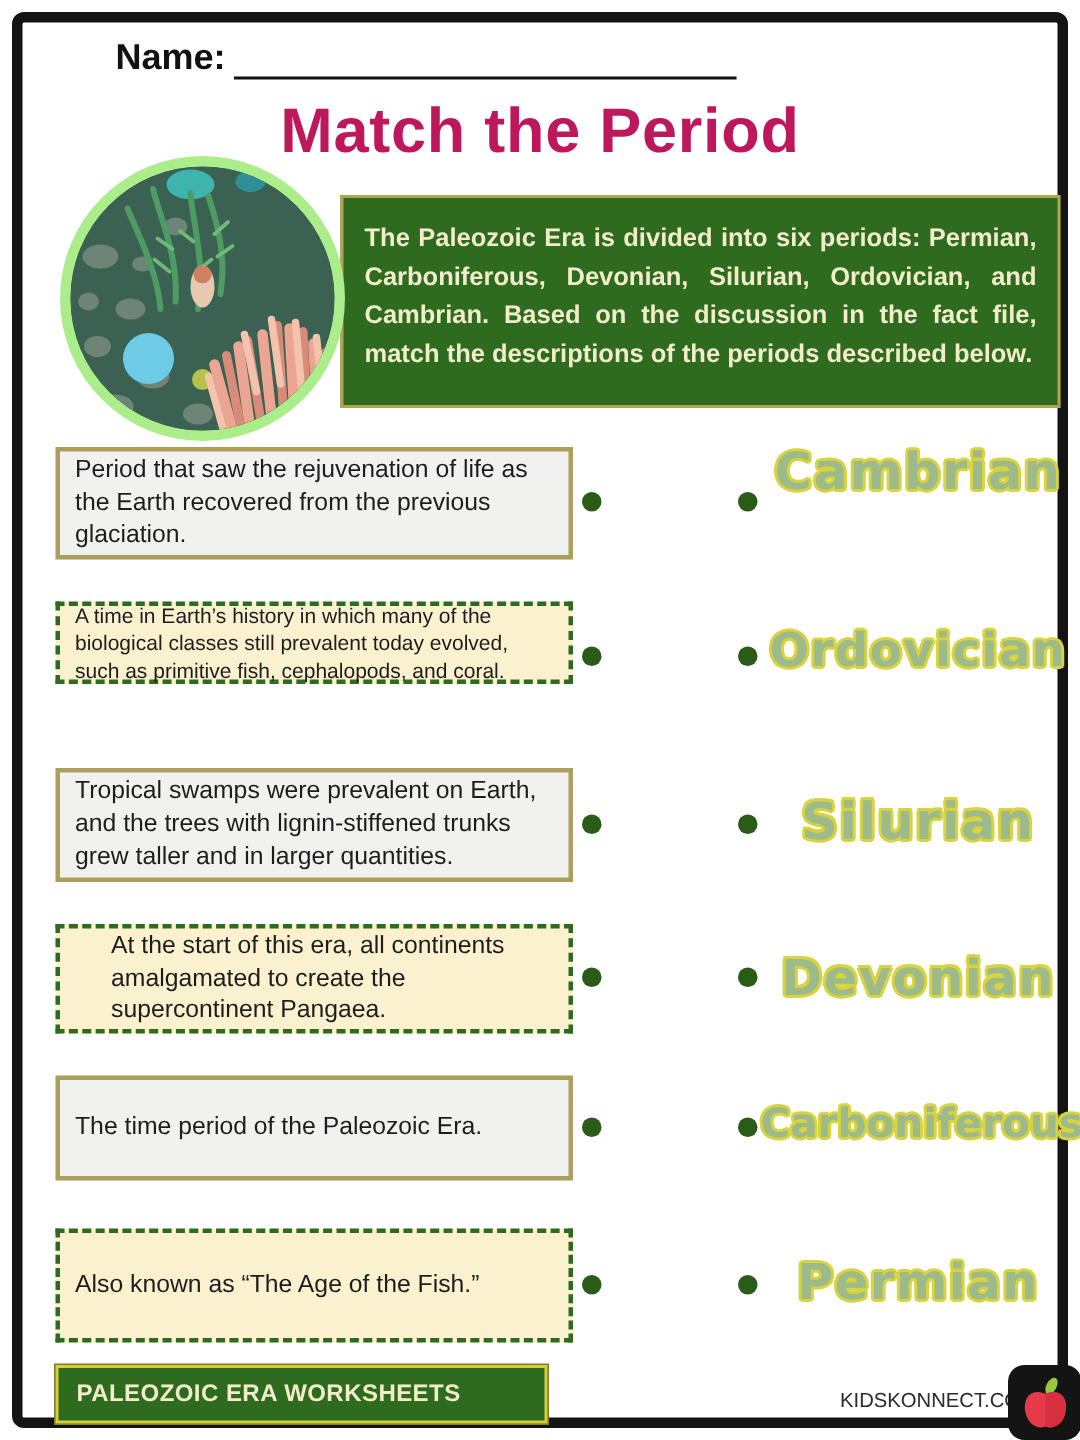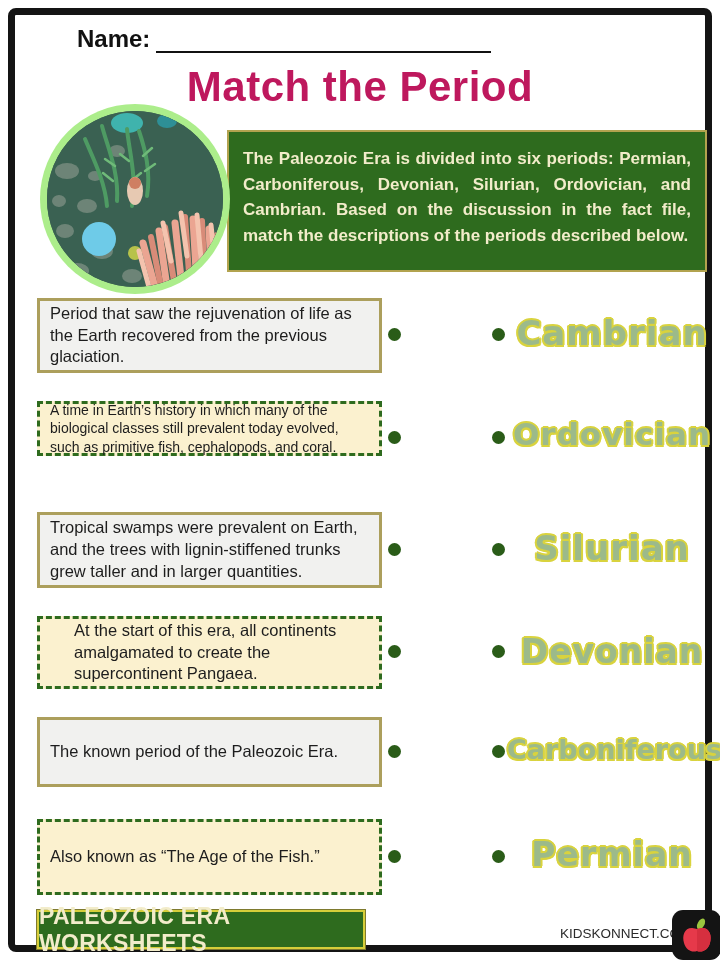--- a/index.html
+++ b/index.html
@@ -25,21 +25,21 @@
   .desc-box.dashed{border:3px dashed #2e6b1e;background:#fbf1cf;}
   .desc-box .txt{padding:6px 10px;line-height:1.32;}
   .fs17{font-size:16.5px;} .fs14{font-size:14px;}
   .dot{position:absolute;width:13px;height:13px;border-radius:50%;background:#2a5c18;}
   .period-name{position:absolute;left:492px;width:210px;text-align:center;
       font-family:"DejaVu Sans",sans-serif;font-weight:bold;color:#9cba8a;letter-spacing:1px;white-space:nowrap;
       text-shadow:-2px 0 #d9d33e,2px 0 #d9d33e,0 -2px #d9d33e,0 2px #d9d33e,-1.5px -1.5px #d9d33e,1.5px -1.5px #d9d33e,-1.5px 1.5px #d9d33e,1.5px 1.5px #d9d33e;}
 
   
   .banner{position:absolute;left:22px;top:895px;width:328px;height:39px;box-sizing:border-box;background:#2e6b1e;border:2px solid #d6ce3a;box-shadow:0 0 0 1px #7e7a2e;display:flex;align-items:center;}
-  .banner span{font-size:23px;font-weight:bold;color:#f2ecca;letter-spacing:0.3px;}
+  .banner span{padding-left:12px;font-size:16px;font-weight:bold;color:#f2ecca;letter-spacing:0.3px;}
   .site-credit{position:absolute;left:545px;top:911px;width:120px;text-align:right;font-size:13.5px;color:#2b2b2b;}
   .apple-badge{position:absolute;left:657px;top:895px;width:49px;height:50px;background:#141414;border-radius:11px;z-index:5;display:flex;align-items:center;justify-content:center;}
 </style>
 </head>
 <body>
 
 <div class="sheet">
 
   <div class="name-row">
     <span>Name:</span><span class="name-line"></span>
@@ -111,21 +111,21 @@
 
   <div class="intro-box">
     <div class="intro-text">The Paleozoic Era is divided into six periods: Permian, Carboniferous, Devonian, Silurian, Ordovician, and Cambrian. Based on the discussion in the fact file, match the descriptions of the periods described below.</div>
   </div>
 
   <div class="desc-box solid" style="top:283px;height:75px;">
     <div class="txt fs17">Period that saw the rejuvenation of life as the Earth recovered from the previous glaciation.</div>
   </div>
   <div class="dot" style="left:373px;top:313px;"></div>
   <div class="dot" style="left:477px;top:313px;"></div>
-  <div class="period-name" style="top:298px;font-size:34px;">Cambrian</div>
+  <div class="period-name" style="top:280px;font-size:34px;">Cambrian</div>
 
   <div class="desc-box dashed" style="top:386px;height:55px;">
     <div class="txt fs14">A time in Earth’s history in which many of the biological classes still prevalent today evolved, such as primitive fish, cephalopods, and coral.</div>
   </div>
   <div class="dot" style="left:373px;top:416px;"></div>
   <div class="dot" style="left:477px;top:416px;"></div>
   <div class="period-name" style="top:401px;font-size:31px;">Ordovician</div>
 
   <div class="desc-box solid" style="top:497px;height:76px;">
     <div class="txt fs17">Tropical swamps were prevalent on Earth, and the trees with lignin-stiffened trunks grew taller and in larger quantities.</div>
@@ -135,21 +135,21 @@
   <div class="period-name" style="top:513px;font-size:34px;">Silurian</div>
 
   <div class="desc-box dashed" style="top:601px;height:73px;padding-left:24px;">
     <div class="txt fs17">At the start of this era, all continents amalgamated to create the supercontinent Pangaea.</div>
   </div>
   <div class="dot" style="left:373px;top:630px;"></div>
   <div class="dot" style="left:477px;top:630px;"></div>
   <div class="period-name" style="top:617px;font-size:33px;">Devonian</div>
 
   <div class="desc-box solid" style="top:702px;height:70px;">
-    <div class="txt fs17">The known period of the Paleozoic Era.</div>
+    <div class="txt fs17">The time period of the Paleozoic Era.</div>
   </div>
   <div class="dot" style="left:373px;top:730px;"></div>
   <div class="dot" style="left:477px;top:730px;"></div>
   <div class="period-name" style="top:719px;font-size:27px;letter-spacing:0;">Carboniferous</div>
 
   <div class="desc-box dashed" style="top:804px;height:76px;">
     <div class="txt fs17">Also known as “The Age of the Fish.”</div>
   </div>
   <div class="dot" style="left:373px;top:835px;"></div>
   <div class="dot" style="left:477px;top:835px;"></div>

